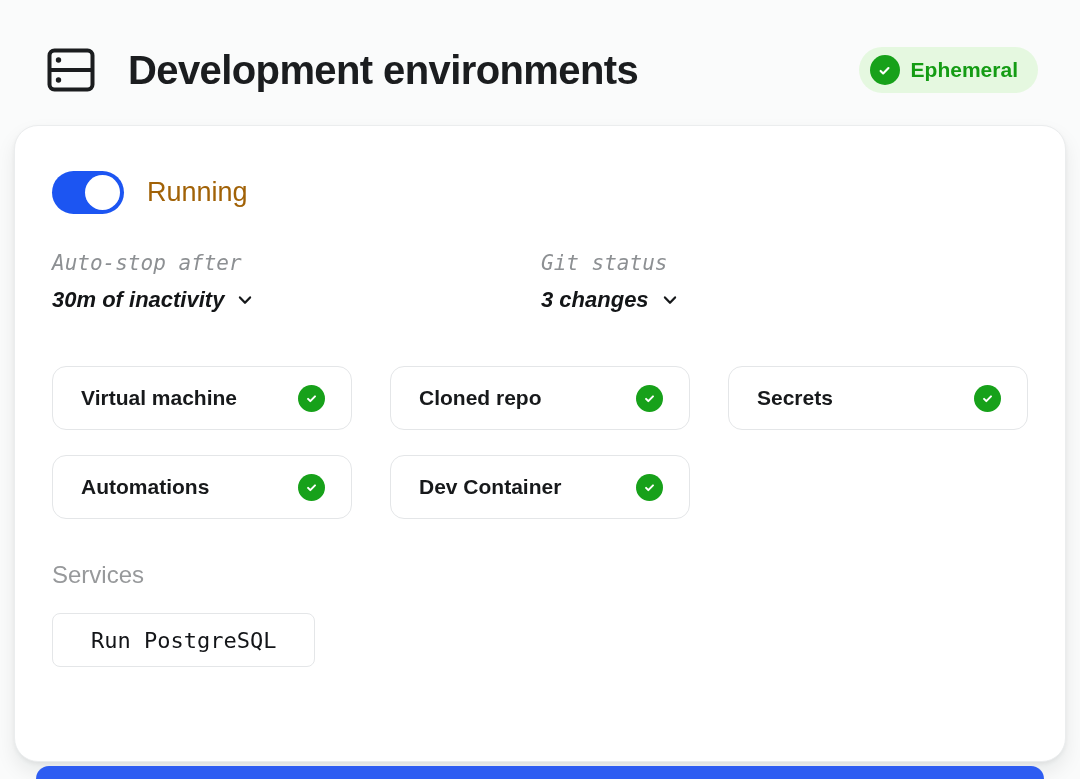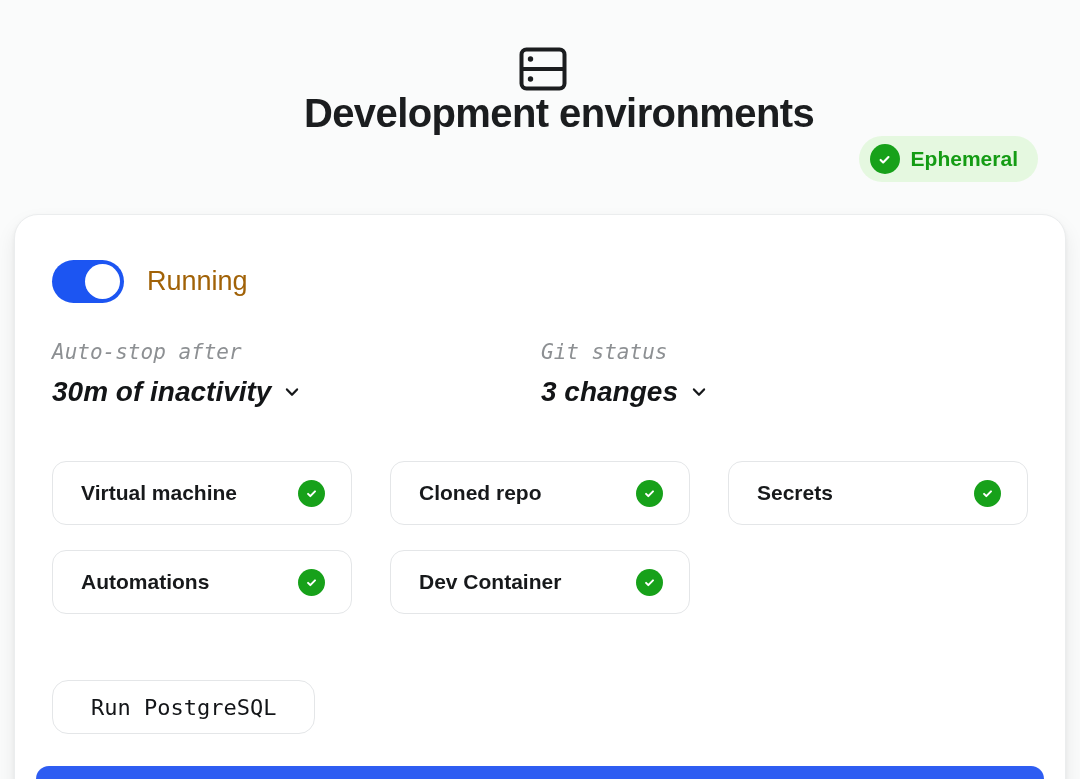--- a/index.html
+++ b/index.html
@@ -6,21 +6,21 @@
   html,body { margin:0; padding:0; }
   body {
     width:1080px; height:779px;
     background:#fafbfb;
     font-family:"Liberation Sans", sans-serif;
     overflow:hidden;
     position:relative;
   }
 
   
-  .header { display:flex; align-items:center; padding:47px 42px 0 47px;flex-direction:column; }
+  .header { display:flex; align-items:center; padding:47px 42px 0 47px; }
   .hdr-icon { flex:0 0 auto; display:block; }
   .page-title {
     margin:0 0 0 33px;
     font-size:40px; font-weight:600; letter-spacing:-0.6px;
     color:#1b1d1f;
   }
   .badge {
     margin-left:auto;
     display:flex; align-items:center; gap:11px;
     height:46px; padding:0 20px 0 11px;
@@ -63,21 +63,21 @@
   
   .dd-row { display:flex; margin-top:37px;font-style:italic; }
   .dd-group-1 { width:489px; }
   .dd-label {
     font-family:"DejaVu Sans Mono", monospace;
     font-size:21px; color:#8d9093;
   }
   .dd-value {
     margin-top:12px;
     display:flex; align-items:center; gap:12px;
-    font-size:28px; font-weight:700; color:#131517;
+    font-size:22px; font-weight:700; color:#131517;
     cursor:pointer; width:max-content;
   }
 
   
   .chips {
     display:grid;
     grid-template-columns:repeat(3, 300px);
     gap:25px 38px;
     margin-top:53px;
   }
@@ -93,21 +93,21 @@
 
   
   .sections { display:flex; margin-top:42px; }
   .section-1 { width:489px; }
   .section-label { font-size:24px; color:#97999b; }
   .btn-row { display:flex; gap:18px; margin-top:24px; }
   .btn {
     height:54px;
     background:#fff;
     border:1.5px solid #e4e6e8;
-    border-radius:16px;
+    border-radius:8px;
     display:inline-flex; align-items:center;
     padding:0 38px;
     font-family:"DejaVu Sans Mono", monospace;
     font-size:22px; color:#131518;
     cursor:pointer; white-space:nowrap;
   }
 
   
   .bottom-strip {
     position:absolute; left:36px; right:36px; bottom:0;
@@ -207,20 +207,21 @@
       <span class="check-circle cc-md">
         <svg width="15" height="15" viewBox="0 0 24 24">
           <path d="M6.5 12.6l3.6 3.6L17.6 8.6" fill="none" stroke="#fff" stroke-width="3.2" stroke-linecap="round" stroke-linejoin="round"></path>
         </svg>
       </span>
     </div>
   </div>
 
   <div class="sections">
     <div class="section-1">
+      <div class="section-label">Services</div>
       <div class="btn-row">
         <button class="btn">Run PostgreSQL</button>
       </div>
     </div>
   </div>
 
 </div>
 
 <div class="bottom-strip"></div>
 

